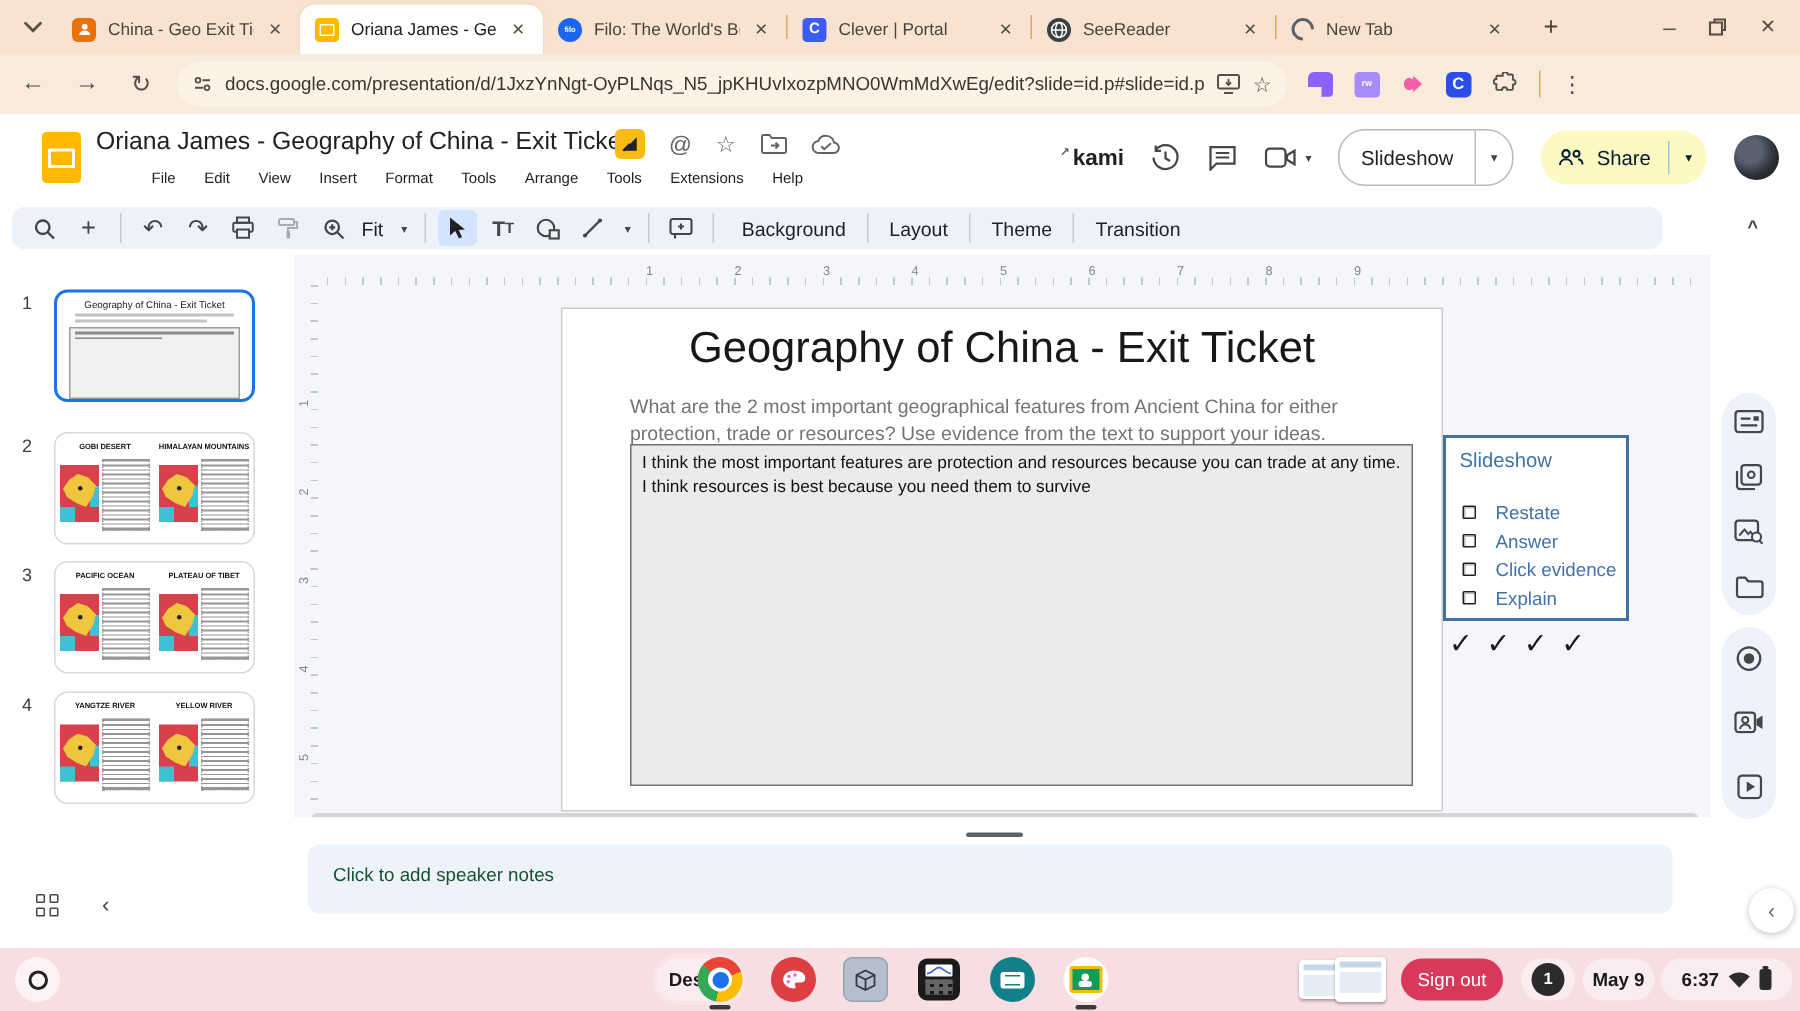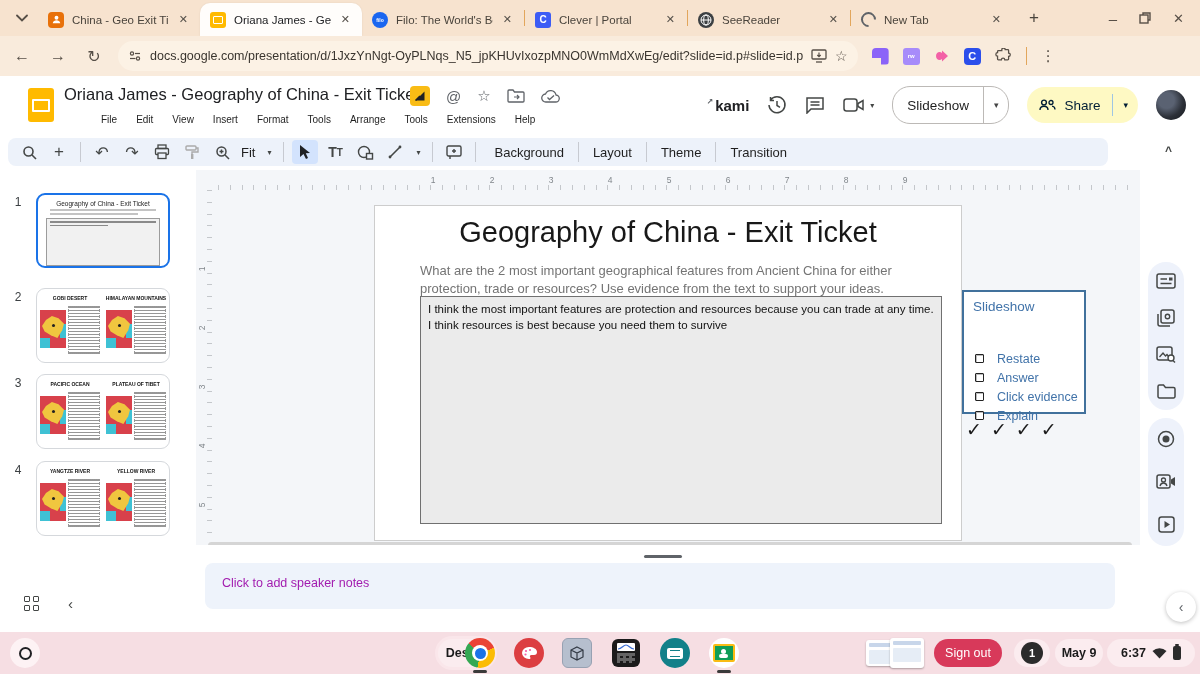--- a/index.html
+++ b/index.html
@@ -109,39 +109,39 @@
      background:repeating-linear-gradient(180deg,#C4C7CB 0 1px,transparent 1px 11.8px);
      background-size:5px 100%;background-position:100% 0;background-repeat:no-repeat;}
   .v-ruler span{position:absolute;left:-2px;transform:rotate(-90deg);font-size:8.5px;color:#80868B;background:#F4F6F9;padding:0 2px;}
   .slide{position:absolute;left:178px;top:35px;width:588px;height:336px;background:#fff;border:1px solid #CDCDCD;box-sizing:border-box;}
   .slide-title{position:absolute;left:0;top:10px;width:100%;text-align:center;font-size:29px;color:#181818;}
   .slide-q{position:absolute;left:45px;top:56px;width:505px;font-size:13px;line-height:1.4;color:#747474;}
   .answerbox{position:absolute;left:45px;top:90px;width:522px;height:228px;background:#EBEBEB;border:1px solid #707070;box-sizing:border-box;padding:5px 7px;}
   .answerbox div{font-size:11.5px;line-height:1.35;color:#111;}
   .checklist{position:absolute;left:766px;top:120px;width:124px;height:124px;background:#fff;border:2px solid #41719C;box-sizing:border-box;}
   .cl-title{font-size:13.5px;color:#4173A9;padding:7px 0 0 9px;}
-  .cl-items{position:absolute;left:0;top:40px;width:100%;margin-top:17px;}
+  .cl-items{position:absolute;left:0;top:40px;width:100%;}
   .cl-item{display:flex;align-items:center;height:19px;}
   .cl-box{width:9px;height:9px;border:1.7px solid #222;border-radius:1px;margin-left:11px;flex:none;box-sizing:border-box;background:#fff;box-shadow:inset 1px 1px 0 #bbb;}
   .cl-label{margin-left:13px;font-size:12.5px;color:#4173A9;}
   .checksrow{position:absolute;left:770px;top:248px;display:flex;gap:9px;}
   .checksrow span{font-size:19px;color:#1a1a1a;font-weight:600;}
   .h-scrollbar{position:absolute;left:12px;top:372px;width:924px;height:7px;background:#D5D5D5;border-radius:4px;}
 
   
   .rail{position:absolute;left:1140px;top:170px;width:60px;height:462px;background:#fff;}
   .rail-pill{position:absolute;left:8px;width:36px;background:#EEF2FB;border-radius:18px;display:flex;flex-direction:column;align-items:center;justify-content:space-around;}
   .rail-ic{width:24px;height:24px;display:flex;align-items:center;justify-content:center;color:#444746;}
   .rail-collapse{position:absolute;left:26px;top:422px;width:30px;height:30px;background:#fff;border-radius:50%;box-shadow:0 1px 4px rgba(0,0,0,.25);display:flex;align-items:center;justify-content:center;font-size:14px;color:#5f6368;}
 
   
   .notesbar{position:absolute;left:196px;top:545px;width:944px;height:87px;background:#fff;}
   .drag-handle{position:absolute;left:448px;top:10px;width:38px;height:3px;background:#5F6368;border-radius:2px;}
   .notes-pill{position:absolute;left:9px;top:18px;width:910px;height:46px;background:#EEF3FB;border-radius:8px;}
-  .notes-text{position:absolute;left:17px;top:13px;font-size:12.5px;color:#a21caf;}
+  .notes-text{position:absolute;left:17px;top:13px;font-size:12.5px;color:#14532d;}
 
   
   .shelf{position:absolute;left:0;top:632px;width:1200px;height:42px;background:#F6DEE3;}
   .launcher{position:absolute;left:10px;top:6px;width:30px;height:30px;background:#FDF2F4;border-radius:50%;display:flex;align-items:center;justify-content:center;}
   .launcher i{width:13px;height:13px;border:2px solid #202124;border-radius:50%;display:block;box-sizing:border-box;}
   .desk-pill{position:absolute;left:438px;top:7px;width:56px;height:28px;background:#FBECEF;border-radius:14px;display:flex;align-items:center;justify-content:center;font-size:12.5px;font-weight:700;color:#1b1b1b;box-shadow:0 0 0 3px #FAE6EA;}
   .shelf-ic{position:absolute;top:4px;width:34px;height:34px;display:flex;align-items:center;justify-content:center;}
   .run-line{position:absolute;top:38px;width:14px;height:2.5px;background:#3a3a3a;border-radius:2px;}
   .chrome-ic{width:30px;height:30px;border-radius:50%;background:conic-gradient(from -50deg,#EA4335 0 120deg,#FBBC05 0 240deg,#34A853 0 360deg);position:relative;}
   .chrome-ic::before{content:"";position:absolute;left:7px;top:7px;width:16px;height:16px;background:#fff;border-radius:50%;}

